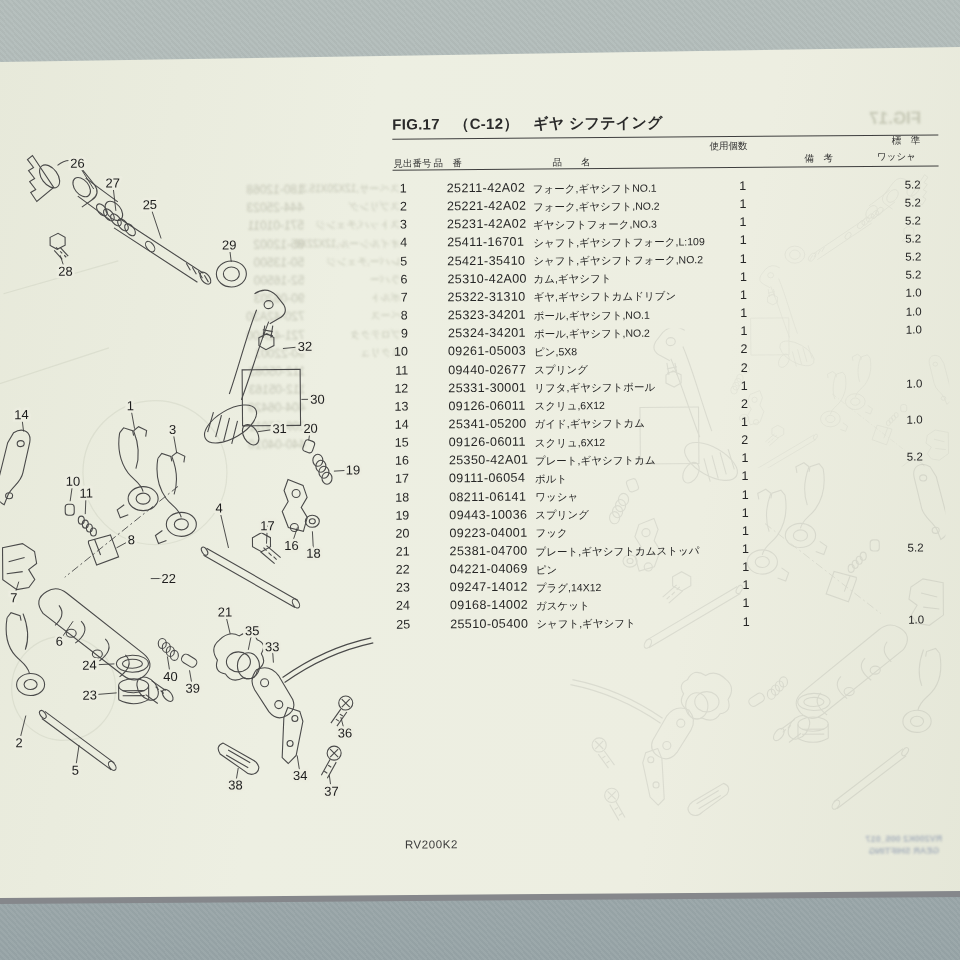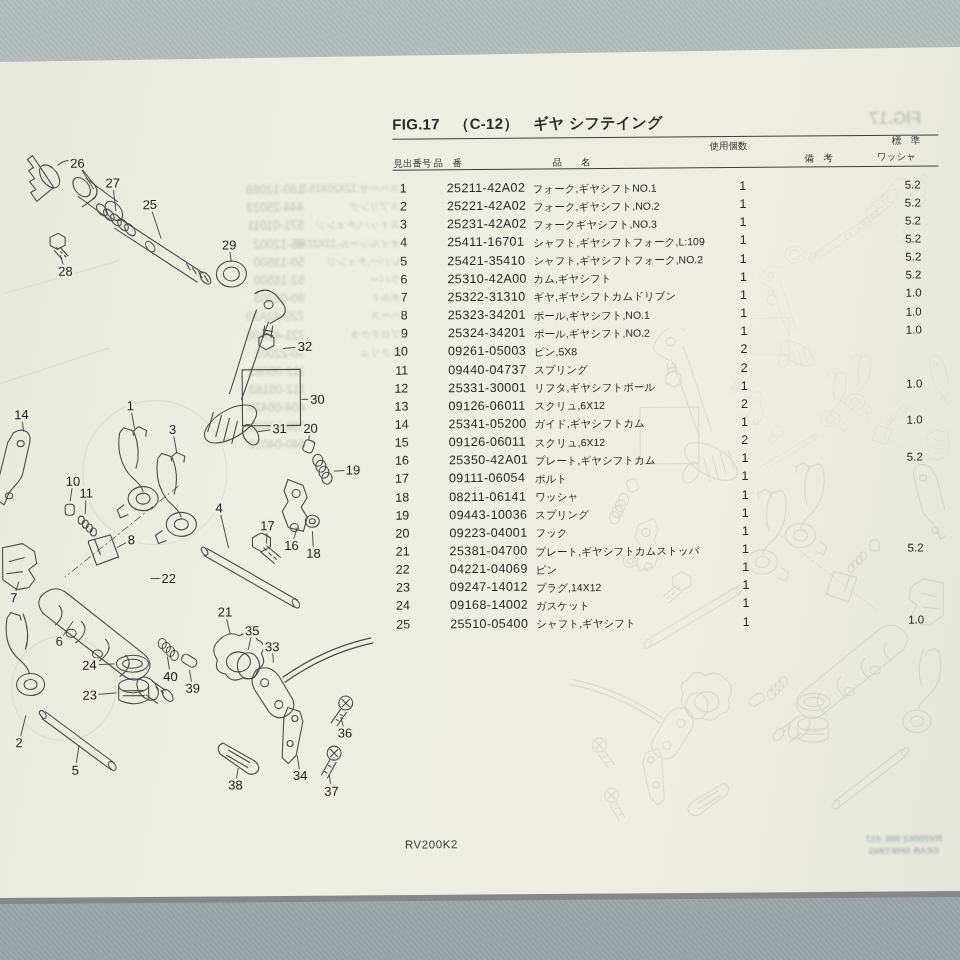--- a/index.html
+++ b/index.html
@@ -366,21 +366,21 @@
           <div class="row" style="top: 84.15px;">
             <span class="c-no">2</span>
             <span class="c-part">25221-42A02</span>
             <span class="c-name">フォーク,ギヤシフト,NO.2</span>
             <span class="c-qty">1</span>
             <span class="c-std">5.2</span>
           </div>
           <div class="row" style="top: 102.3px;">
             <span class="c-no">3</span>
             <span class="c-part">25231-42A02</span>
-            <span class="c-name">フォークギヤシフト,NO.3</span>
+            <span class="c-name">ギヤシフトフォーク,NO.3</span>
             <span class="c-qty">1</span>
             <span class="c-std">5.2</span>
           </div>
           <div class="row" style="top: 120.45px;">
             <span class="c-no">4</span>
             <span class="c-part">25411-16701</span>
             <span class="c-name">シャフト,ギヤシフトフォーク,L:109</span>
             <span class="c-qty">1</span>
             <span class="c-std">5.2</span>
           </div>
@@ -421,21 +421,21 @@
           </div>
           <div class="row" style="top: 229.35px;">
             <span class="c-no">10</span>
             <span class="c-part">09261-05003</span>
             <span class="c-name">ピン,5X8</span>
             <span class="c-qty">2</span>
             <span class="c-std"></span>
           </div>
           <div class="row" style="top: 247.5px;">
             <span class="c-no">11</span>
-            <span class="c-part">09440-04737</span>
+            <span class="c-part">09440-02677</span>
             <span class="c-name">スプリング</span>
             <span class="c-qty">2</span>
             <span class="c-std"></span>
           </div>
           <div class="row" style="top: 265.65px;">
             <span class="c-no">12</span>
             <span class="c-part">25331-30001</span>
             <span class="c-name">リフタ,ギヤシフトボール</span>
             <span class="c-qty">1</span>
             <span class="c-std">1.0</span>

